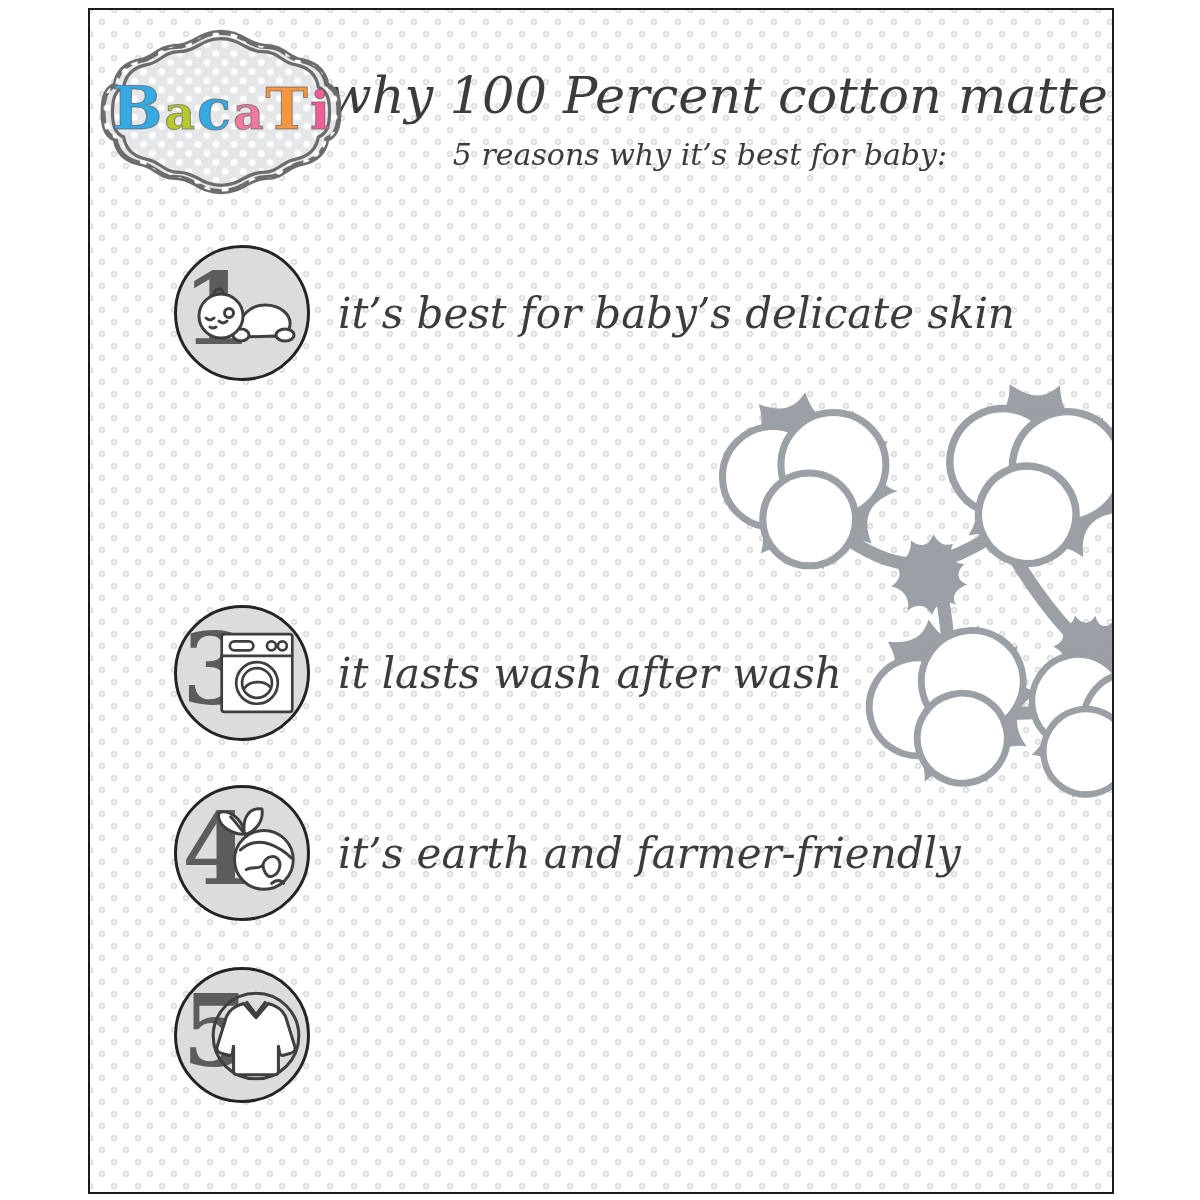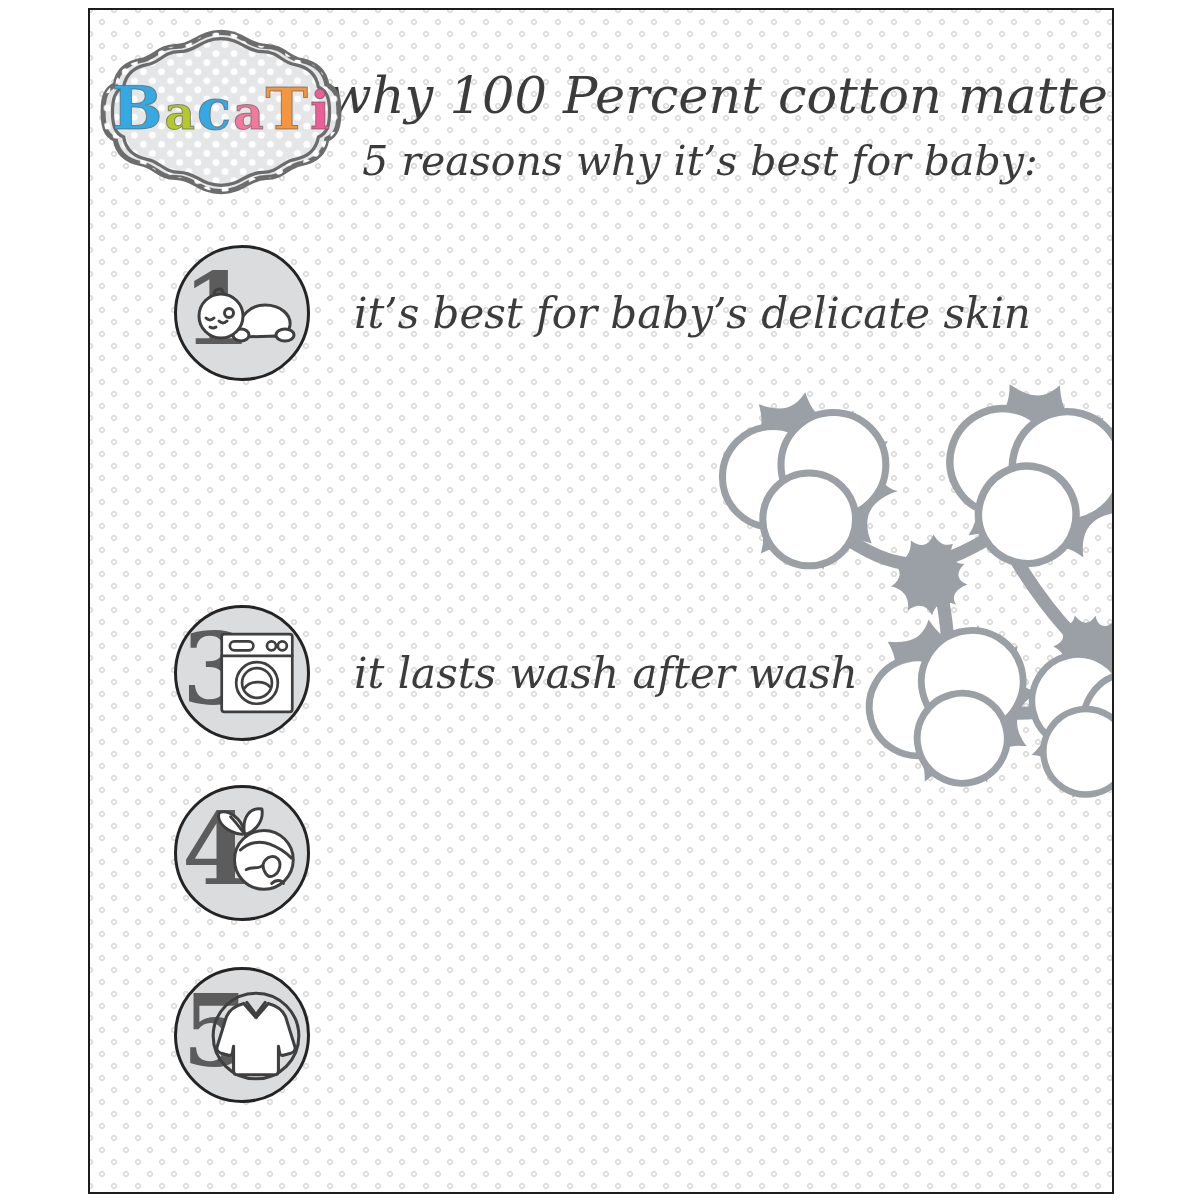--- a/index.html
+++ b/index.html
@@ -19,23 +19,23 @@
         display:flex;justify-content:center;align-items:baseline;gap:2px;
         font-family:"DejaVu Serif",serif;font-weight:bold;line-height:1;
         -webkit-text-stroke:1px rgba(90,90,90,.65);}
   .brand-letters .L0{font-size:60px}.brand-letters .L1{font-size:47px}
   .brand-letters .L2{font-size:56px}.brand-letters .L3{font-size:47px}
   .brand-letters .L4{font-size:57px}.brand-letters .L5{font-size:53px}
   
   .title{position:absolute;left:238px;top:58px;width:744px;text-align:center;z-index:2;
          font-style:italic;font-size:51px;line-height:1.1;color:#3b3b3b;white-space:nowrap;}
   .subtitle{position:absolute;left:238px;top:127px;width:744px;text-align:center;z-index:2;
-         font-style:italic;font-size:41px;color:#3b3b3b;white-space:nowrap;}
+         font-style:italic;font-size:30px;color:#3b3b3b;white-space:nowrap;}
   
-  .row{position:absolute;left:84px;height:140px;display:flex;align-items:center;gap:44px;z-index:2;}
+  .row{position:absolute;left:84px;height:140px;display:flex;align-items:center;gap:28px;z-index:2;}
   .r1{top:233px}.r2{top:413px}.r3{top:593px}.r4{top:773px}.r5{top:955px}
   .badge{position:relative;flex:none;width:136px;height:136px;border-radius:50%;
          background:#dbdcde;border:3px solid #242424;box-sizing:border-box;}
   .num{position:absolute;left:5px;top:50%;transform:translateY(-54%);
        font-family:"DejaVu Serif",serif;font-weight:bold;font-size:100px;line-height:1;color:#5d5c5c;}
   .badge svg{position:absolute;top:50%;transform:translateY(-50%);}
   .reason-text{font-style:italic;font-size:42px;color:#3c3c3c;white-space:nowrap;}
   .ic{fill:#ffffff;stroke:#3f3f3f;stroke-width:3;stroke-linecap:round;stroke-linejoin:round;}
   .ic-line{fill:none;stroke:#3f3f3f;stroke-width:3;stroke-linecap:round;stroke-linejoin:round;}
   
@@ -139,20 +139,21 @@
           <circle class="ic" cx="54" cy="56" r="30"></circle>
           <path class="ic" d="M32,30 C16,28 6,18 8,8 C18,4 32,14 34,28 Z"></path>
           <path class="ic" d="M34,28 C32,12 40,2 52,4 C54,16 46,26 36,30 Z"></path>
           <path class="ic-line" d="M36,32 C30,24 26,18 20,12"></path>
           <path class="ic-line" d="M30,46 C38,38 50,36 60,40 C68,43 76,48 82,54"></path>
           <path class="ic" d="M58,54 C66,50 72,56 70,64 C68,72 60,76 56,70 C52,64 52,58 58,54 Z"></path>
           <path class="ic-line" d="M36,66 C42,62 48,66 52,62"></path>
           <path class="ic-line" d="M62,80 C66,76 72,76 74,80"></path>
         </svg>
       </div>
+      <div class="reason-text">it’s earth and farmer-friendly</div>
     </div>
 
     <div class="row r5">
       <div class="badge">
         <span class="num">5</span>
         <svg width="102" height="104" viewBox="0 0 100 102" style="right:0px">
           <circle class="ic-line" cx="50" cy="52" r="42"></circle>
           <path class="ic" d="M38,20 C30,22 24,26 21,33 L12,62 C11,65 13,68 16,69 L24,71 C26,71 27,70 27,68 L28,62 L28,86 C28,89 30,90 32,90 L68,90 C70,90 72,89 72,86 L72,62 L73,68 C73,70 74,71 76,71 L84,69 C87,68 89,65 88,62 L79,33 C76,26 70,22 62,20 L50,34 Z"></path>
           <path class="ic-line" d="M41,19 L50,31 L59,19"></path>
         </svg>

